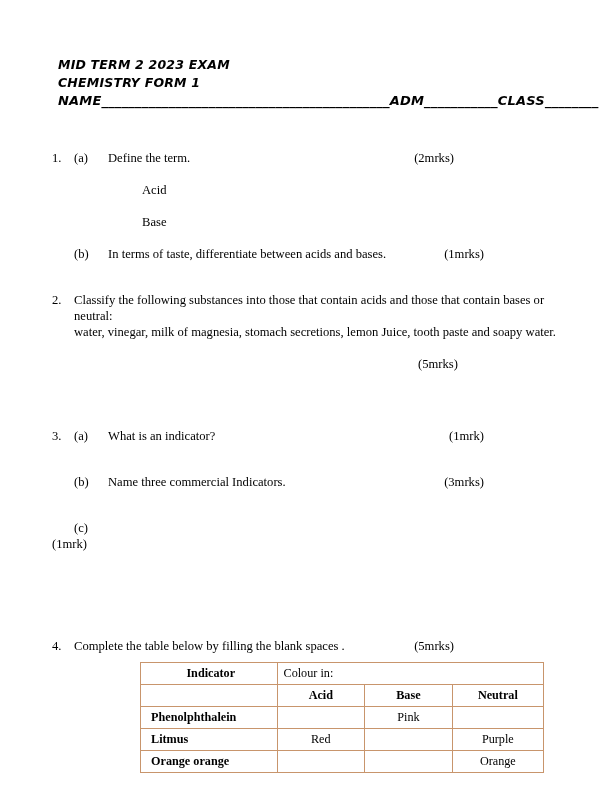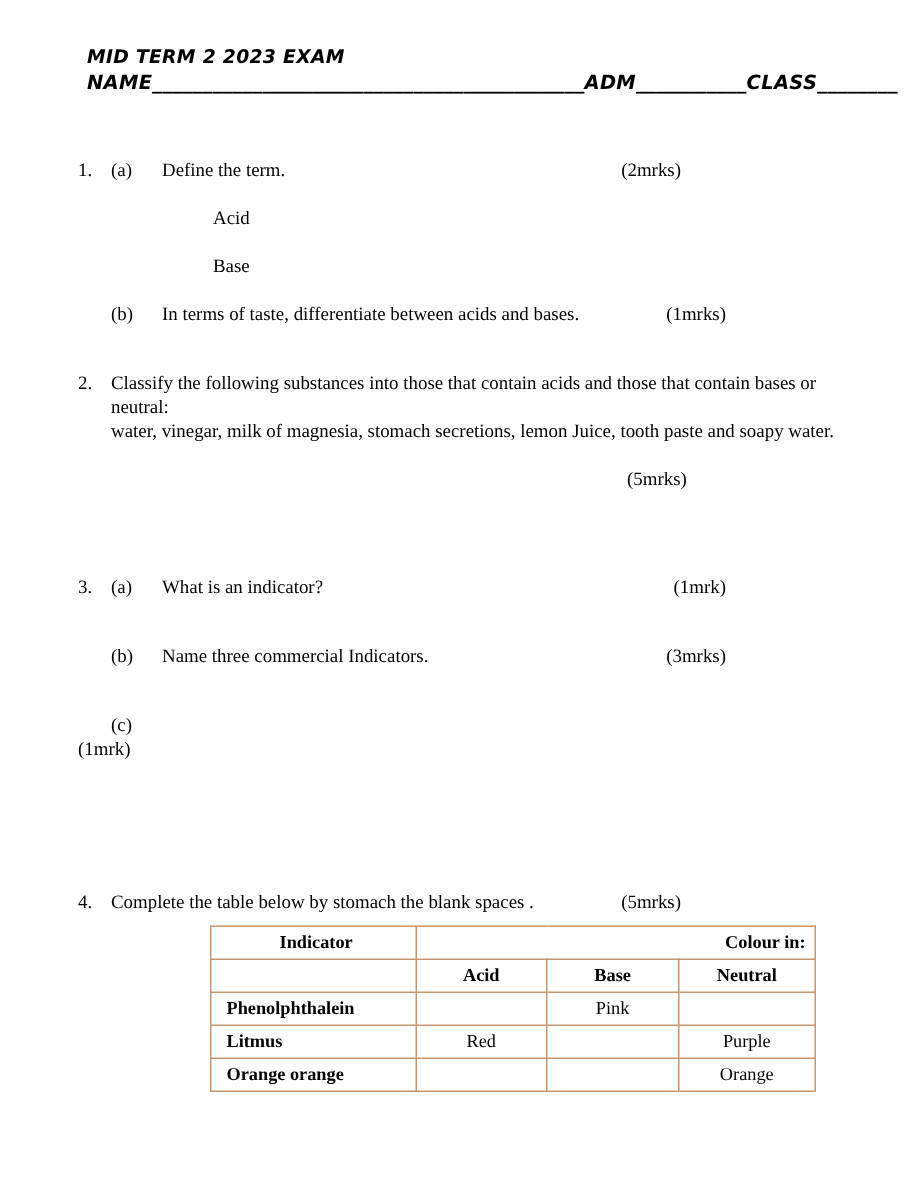--- a/index.html
+++ b/index.html
@@ -12,21 +12,21 @@
     background: #ffffff;
     font-family: "Liberation Serif", serif;
     color: #000000;
     overflow: hidden;
   }
   .page {
     position: relative;
     width: 612px;
     height: 792px;
     box-sizing: border-box;
-    padding: 21px 48px 20px 52px;
+    padding: 48px 48px 20px 52px;
   }
 
   
   .header {
     font-family: "DejaVu Sans", sans-serif;
     font-weight: bold;
     font-style: italic;
     font-size: 12.5px;
     line-height: 18px;
     letter-spacing: 0.2px;
@@ -109,31 +109,32 @@
   .col-cell {
     width: 90px;
     text-align: center;
   }
   .hdr-ind {
     text-align: center;
     font-weight: bold;
     margin-top: 45px;
   }
   .hdr-colour {
-    text-align: right;
-    font-weight: bold;
+    text-align: left;
+    font-weight: normal;
   }
 </style>
 </head>
 <body>
 
 <div class="page">
 
   <div class="header">
     <div>MID TERM 2 2023 EXAM</div>
+    <div>CHEMISTRY FORM 1</div>
     <div class="namerow">NAME___________________________________________ADM___________CLASS________</div>
   </div>
 
   <div class="spacer-40"></div>
 
   <div class="qblock">
     <div class="row">
       <span class="qnum">1.</span>
       <span class="sublbl">(a)</span>
       <span class="qtext">Define the term.</span>
@@ -189,21 +190,21 @@
     </div>
     <div>(1mrk)</div>
   </div>
 
   <div class="spacer-56"></div>
   <div class="spacer-30"></div>
 
   <div class="qblock">
     <div class="row">
       <span class="qnum">4.</span>
-      <span class="qtext">Complete the table below by stomach the blank spaces .</span>
+      <span class="qtext">Complete the table below by filling the blank spaces .</span>
       <span class="marks" style="margin-right:110px;">(5mrks)</span>
     </div>
   </div>
 
   <div class="table-wrap">
     <table>
       <tbody>
         <tr>
           <th class="col-ind hdr-ind">Indicator</th>
           <th class="hdr-colour" colspan="3">Colour in:</th>

